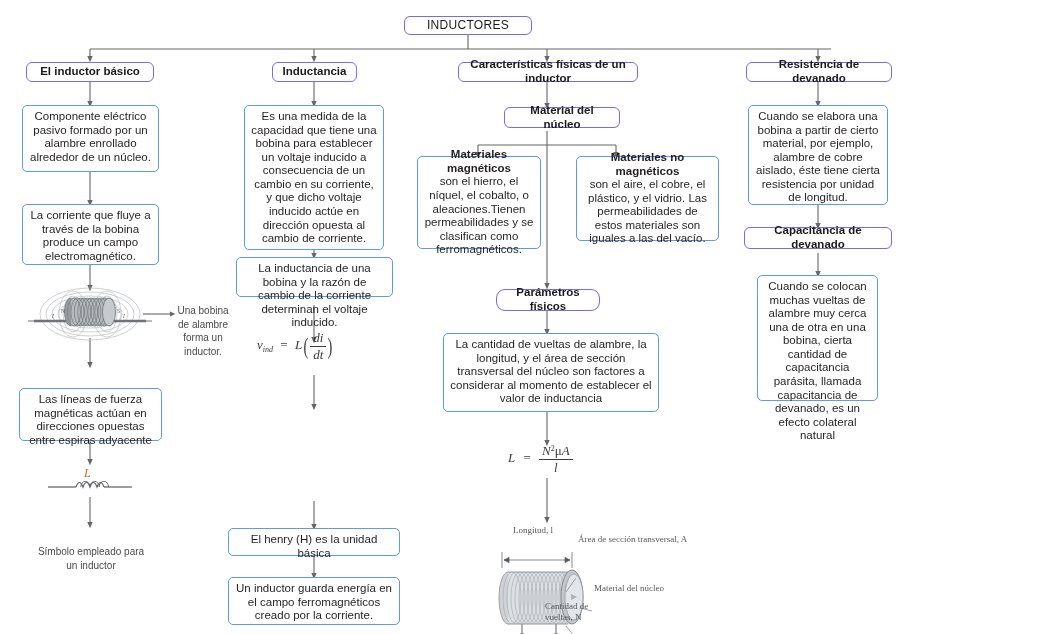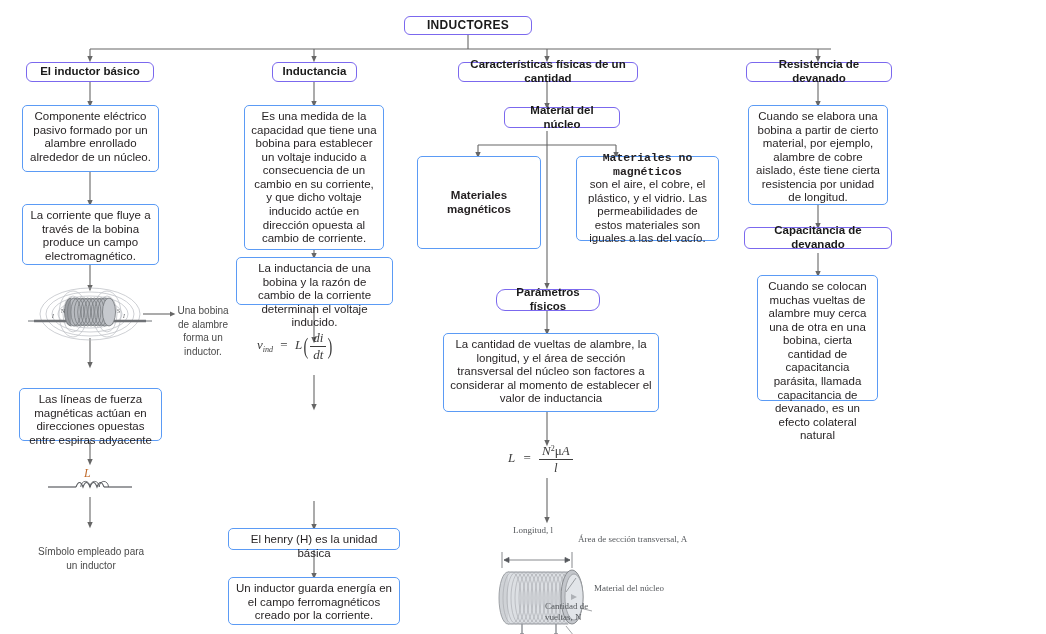--- a/index.html
+++ b/index.html
@@ -37,21 +37,21 @@
     border-radius:6px;
     font-weight:bold;
     font-size:11.5px;
     color:#1a1a1a;
     display:flex;
     align-items:center;
     justify-content:center;
     padding:2px 6px;
   }
   .cap.root{
-    font-weight:bold;
+    font-weight:normal;
     font-size:12px;
     letter-spacing:.3px;
   }
   
   .box{
     border:1px solid #5b9bf5;
     border-radius:5px;
     font-size:11.5px;
     color:#231f20;
     display:flex;
@@ -262,21 +262,21 @@
 
   <div class="node cap" style="left:26px; top:62px; width:128px; height:20px;">
     <span>El inductor básico</span>
   </div>
 
   <div class="node cap" style="left:272px; top:62px; width:85px; height:20px;">
     <span>Inductancia</span>
   </div>
 
   <div class="node cap" style="left:458px; top:62px; width:180px; height:20px;">
-    <span>Características físicas de un cantidad</span>
+    <span>Características físicas de un inductor</span>
   </div>
 
   <div class="node cap" style="left:746px; top:62px; width:146px; height:20px;">
     <span>Resistencia de devanado</span>
   </div>
 
   <div class="node box" style="left:22px; top:105px; width:137px; height:67px;">
     <span>Componente eléctrico pasivo formado por un alambre enrollado alrededor de un núcleo.</span>
   </div>
 
@@ -297,49 +297,50 @@
   </div>
 
   <div class="caption" style="left:36px; top:527px; width:110px;">
     <span>Símbolo empleado para un inductor</span>
   </div>
 
   <div class="node box" style="left:244px; top:105px; width:140px; height:145px;">
     <span>Es una medida de la capacidad que tiene una bobina para establecer un voltaje inducido a consecuencia de un cambio en su corriente, y que dicho voltaje inducido actúe en dirección opuesta al cambio de corriente.</span>
   </div>
 
-  <div class="node box" style="left:236px; top:257px; width:157px; height:48px;">
+  <div class="node box" style="left:236px; top:257px; width:157px; height:40px;">
     <span>La inductancia de una bobina y la razón de cambio de la corriente determinan el voltaje inducido.</span>
   </div>
 
   <div class="formula" style="left:257px; top:330px; font-size:13px;">
     <span class="ital">v</span><span class="sub ital">ind</span>
     <span style="margin:0 4px;">=</span>
     <span class="ital">L</span><span class="paren">(</span><span class="frac"><span class="num ital">di</span><span class="den ital">dt</span></span><span class="paren">)</span>
   </div>
 
 
-  <div class="node box" style="left:228px; top:528px; width:172px; height:22px;">
+  <div class="node box" style="left:228px; top:528px; width:172px; height:28px;">
     <span>El henry (H) es la unidad básica</span>
   </div>
 
   <div class="node box" style="left:228px; top:577px; width:172px; height:48px;">
     <span>Un inductor guarda energía en el campo ferromagnéticos creado por la corriente.</span>
   </div>
 
   <div class="node cap" style="left:504px; top:107px; width:116px; height:21px;">
     <span>Material del núcleo</span>
   </div>
 
   <div class="node box" style="left:417px; top:156px; width:124px; height:93px; flex-direction:column;">
     <span class="ttl" style="display:inline;">Materiales magnéticos</span>
+    <span style="display:inline;"> son el hierro, el níquel, el cobalto, o aleaciones.Tienen permeabilidades y se clasifican como ferromagnéticos.</span>
   </div>
 
   <div class="node box" style="left:576px; top:156px; width:143px; height:85px; flex-direction:column;">
-    <span class="ttl" style="display:inline;font-family:Liberation Mono, monospace;">Materiales no magnéticos</span>
+    <span class="ttl" style="display:inline;">Materiales no magnéticos</span>
     <span style="display:inline;"> son el aire, el cobre, el plástico, y el vidrio. Las permeabilidades de estos materiales son iguales a las del vacío.</span>
   </div>
 
   <div class="node cap" style="left:496px; top:289px; width:104px; height:22px;border-radius:9px;">
     <span>Parámetros físicos</span>
   </div>
 
   <div class="node box" style="left:443px; top:333px; width:216px; height:79px;">
     <span>La cantidad de vueltas de alambre, la longitud, y el área de sección transversal del núcleo son factores a considerar al momento de establecer el valor de inductancia</span>
   </div>

